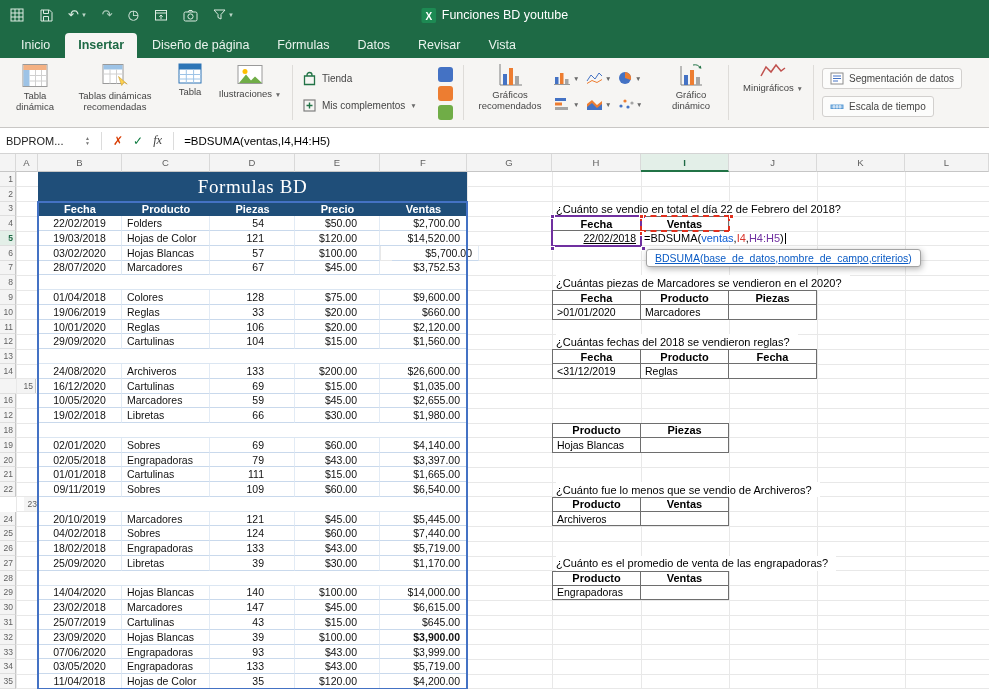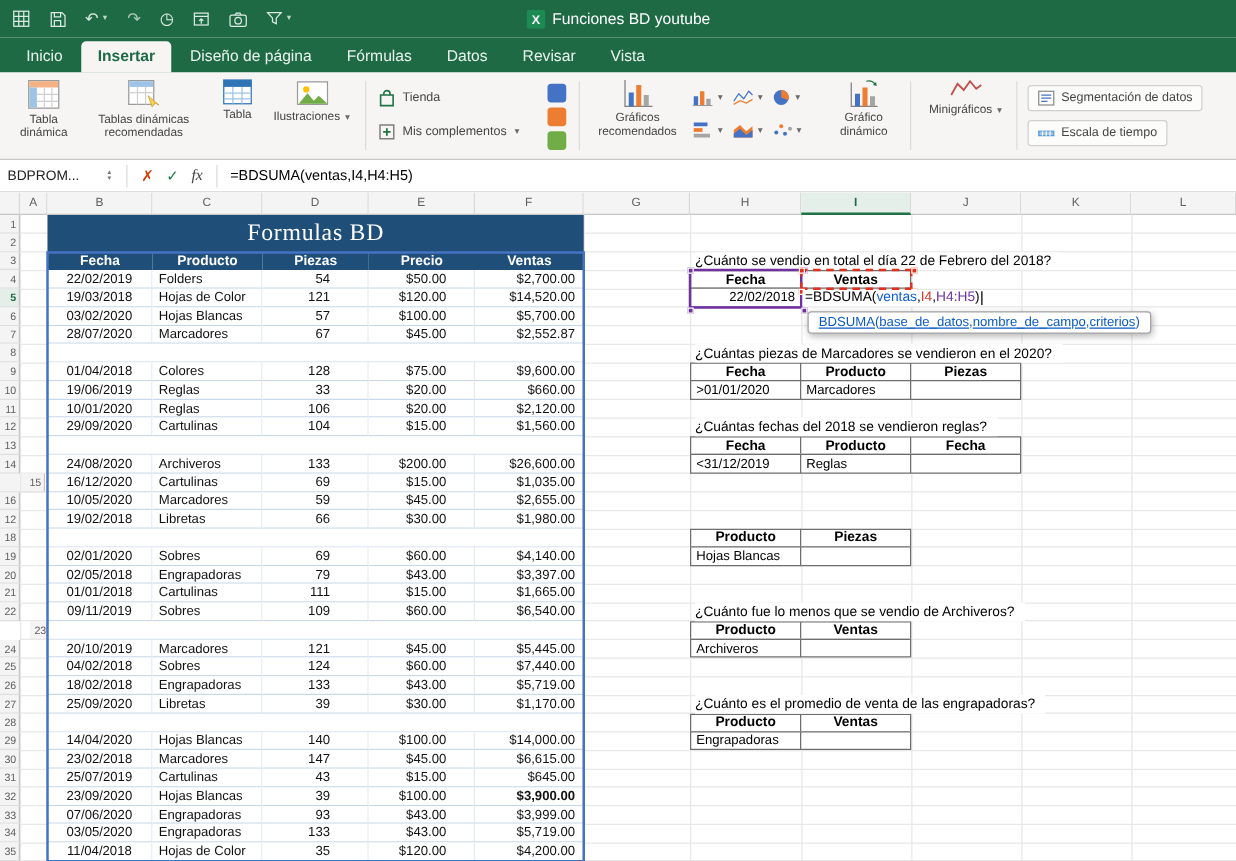--- a/index.html
+++ b/index.html
@@ -58,21 +58,21 @@
   .tc1{padding-left:5px;}
   .tc2{justify-content:flex-end;padding-right:30px;}
   .tc3{justify-content:flex-end;padding-right:22px;}
   .tc4{justify-content:flex-end;padding-right:6px;}
   .tbl-blank{position:absolute;background:#fff;border-bottom:1px solid #dbe6f2;z-index:1;}
   .range-blue{position:absolute;border:2px solid #4472c4;z-index:2;pointer-events:none;}
 
   .q-text{position:absolute;background:#fff;font-size:11px;color:#000;display:flex;align-items:center;white-space:nowrap;padding-right:8px;z-index:3;}
   .q-hcell{position:absolute;background:#fff;border:1px solid #6e6e6e;font-weight:bold;font-size:11px;display:flex;align-items:center;justify-content:center;z-index:2;}
   .q-vcell{position:absolute;background:#fff;border:1px solid #6e6e6e;font-size:10.5px;display:flex;align-items:center;padding-left:4px;z-index:2;white-space:nowrap;}
-  .q-vcell.right{justify-content:flex-end;padding-right:4px;padding-left:2px;}
+  .q-vcell.right{justify-content:flex-end;padding-right:4px;padding-left:2px;text-decoration:underline;}
 
   .sel-purple{position:absolute;border:2px solid #7030a0;z-index:4;}
   .sel-red{position:absolute;border:2px dashed #e0301e;z-index:4;}
   .handle{position:absolute;width:5px;height:5px;border:1px solid #fff;z-index:5;}
   .cell-edit{position:absolute;background:#fff;font-size:11px;display:flex;align-items:center;white-space:pre;z-index:5;padding-left:2px;}
   .caret{width:1px;height:11px;background:#000;margin-left:1px;}
   .fn-tooltip{position:absolute;background:#fff;border:1px solid #a3a3a3;border-radius:3px;box-shadow:1px 2px 6px rgba(0,0,0,.3);padding:2px 8px;font-size:10.5px;color:#0b5bc4;white-space:nowrap;z-index:6;display:flex;align-items:center;}
   .tt-link{color:#0b5bc4;text-decoration:underline;}
 </style>
 </head>
@@ -419,26 +419,26 @@
     <div class="tbl-cell tc4" style="position: absolute; left: 380px; top: 62.31px; width: 87px; height: 14.77px;">$2,700.00</div>
     <div class="tbl-cell tc0" style="position: absolute; left: 38px; top: 77.08px; width: 84px; height: 14.77px;">19/03/2018</div>
     <div class="tbl-cell tc1" style="position: absolute; left: 122px; top: 77.08px; width: 88px; height: 14.77px;">Hojas de Color</div>
     <div class="tbl-cell tc2" style="position: absolute; left: 210px; top: 77.08px; width: 85px; height: 14.77px;">121</div>
     <div class="tbl-cell tc3" style="position: absolute; left: 295px; top: 77.08px; width: 85px; height: 14.77px;">$120.00</div>
     <div class="tbl-cell tc4" style="position: absolute; left: 380px; top: 77.08px; width: 87px; height: 14.77px;">$14,520.00</div>
     <div class="tbl-cell tc0" style="position: absolute; left: 38px; top: 91.85px; width: 84px; height: 14.77px;">03/02/2020</div>
     <div class="tbl-cell tc1" style="position: absolute; left: 122px; top: 91.85px; width: 88px; height: 14.77px;">Hojas Blancas</div>
     <div class="tbl-cell tc2" style="position: absolute; left: 210px; top: 91.85px; width: 85px; height: 14.77px;">57</div>
     <div class="tbl-cell tc3" style="position: absolute; left: 295px; top: 91.85px; width: 85px; height: 14.77px;">$100.00</div>
-    <div class="tbl-cell tc4" style="position: absolute; left: 380px; top: 91.85px; width: 87px; height: 14.77px;">$5,700.00</div>
+    <div class="tbl-cell tc4" style="position: absolute; left: 392px; top: 91.85px; width: 87px; height: 14.77px;">$5,700.00</div>
     <div class="tbl-cell tc0" style="position: absolute; left: 38px; top: 106.62px; width: 84px; height: 14.77px;">28/07/2020</div>
     <div class="tbl-cell tc1" style="position: absolute; left: 122px; top: 106.62px; width: 88px; height: 14.77px;">Marcadores</div>
     <div class="tbl-cell tc2" style="position: absolute; left: 210px; top: 106.62px; width: 85px; height: 14.77px;">67</div>
     <div class="tbl-cell tc3" style="position: absolute; left: 295px; top: 106.62px; width: 85px; height: 14.77px;">$45.00</div>
-    <div class="tbl-cell tc4" style="position: absolute; left: 380px; top: 106.62px; width: 87px; height: 14.77px;">$2,552.87</div>
+    <div class="tbl-cell tc4" style="position: absolute; left: 380px; top: 106.62px; width: 87px; height: 14.77px;">$3,752.53</div>
     <div class="tbl-blank" style="position: absolute; left: 38px; top: 121.39px; width: 429px; height: 14.77px;"></div>
     <div class="tbl-cell tc0" style="position: absolute; left: 38px; top: 136.16px; width: 84px; height: 14.77px;">01/04/2018</div>
     <div class="tbl-cell tc1" style="position: absolute; left: 122px; top: 136.16px; width: 88px; height: 14.77px;">Colores</div>
     <div class="tbl-cell tc2" style="position: absolute; left: 210px; top: 136.16px; width: 85px; height: 14.77px;">128</div>
     <div class="tbl-cell tc3" style="position: absolute; left: 295px; top: 136.16px; width: 85px; height: 14.77px;">$75.00</div>
     <div class="tbl-cell tc4" style="position: absolute; left: 380px; top: 136.16px; width: 87px; height: 14.77px;">$9,600.00</div>
     <div class="tbl-cell tc0" style="position: absolute; left: 38px; top: 150.93px; width: 84px; height: 14.77px;">19/06/2019</div>
     <div class="tbl-cell tc1" style="position: absolute; left: 122px; top: 150.93px; width: 88px; height: 14.77px;">Reglas</div>
     <div class="tbl-cell tc2" style="position: absolute; left: 210px; top: 150.93px; width: 85px; height: 14.77px;">33</div>
     <div class="tbl-cell tc3" style="position: absolute; left: 295px; top: 150.93px; width: 85px; height: 14.77px;">$20.00</div>

